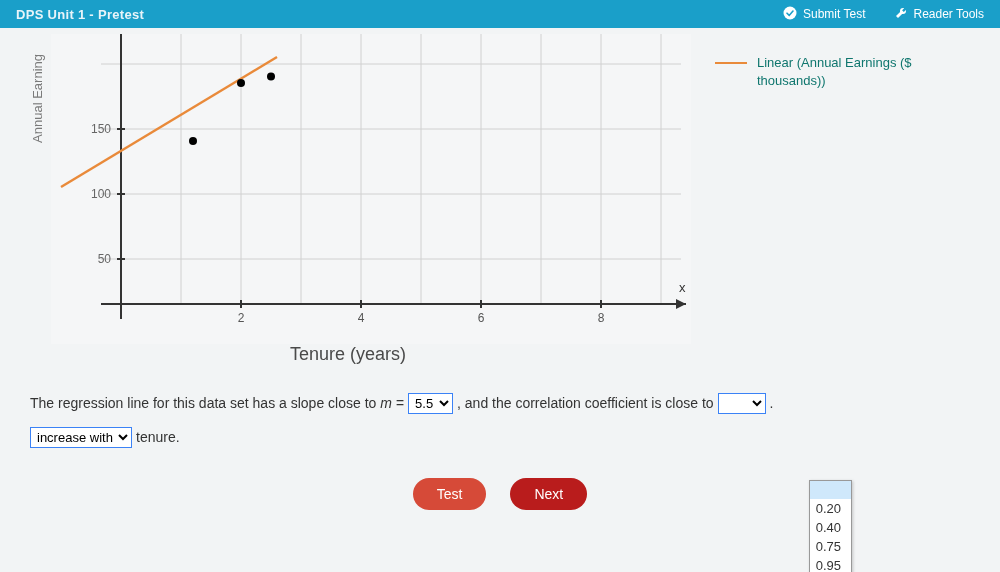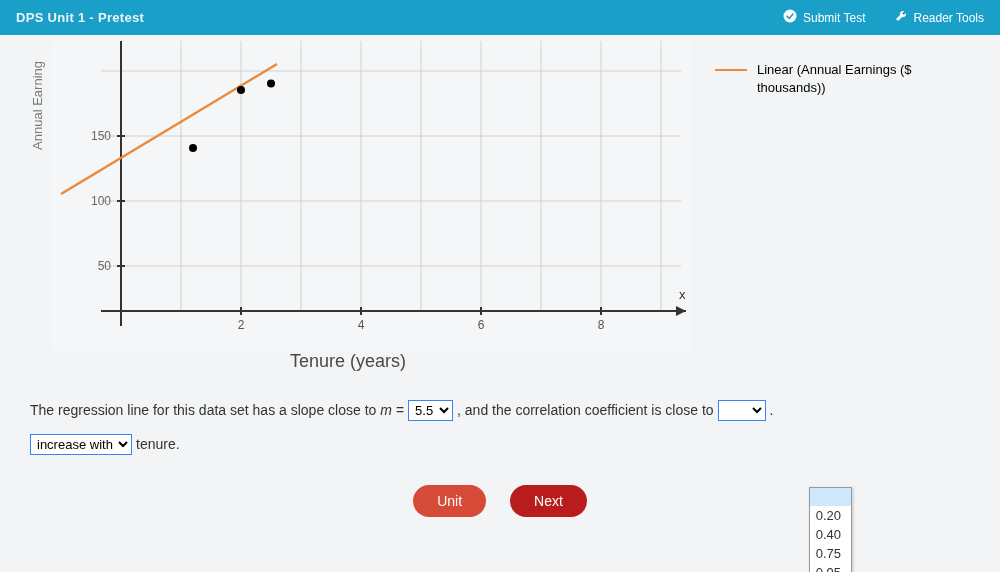--- a/index.html
+++ b/index.html
@@ -6,21 +6,21 @@
     body {
       font-family: Arial, Helvetica, sans-serif;
       background: #f2f4f5;
       width: 1000px;
       height: 572px;
       overflow: hidden;
       font-size: 13px;
       color: #333;
     }
     .topbar {
-      height: 35px;
+      height: 28px;
       background: #1a9fc9;
       color: #fff;
       display: flex;
       align-items: center;
       justify-content: space-between;
       padding: 0 16px;
     }
     .topbar-left {
       font-weight: 600;
       color: #e8f4f9;
@@ -72,21 +72,21 @@
       gap: 10px;
       margin-top: 20px;
     }
     .legend-line {
       width: 34px;
       height: 2px;
       background: #e98a3a;
       margin-top: 8px;
     }
     .legend-text {
-      color: #000000;
+      color: #0f766e;
       font-size: 13px;
       line-height: 1.35;
     }
     .xlabel {
       text-align: left;
       color: #4a4a4a;
       font-size: 18px;
       margin-left: 260px;
     }
     .question {
@@ -250,21 +250,21 @@
     </div>
     <div class="question-row">
       <select class="inline">
         <option>increase with</option>
       </select>
       <span>tenure.</span>
     </div>
   </div>
 
   <div class="btn-row">
-    <button class="pill reset">Unit</button>
+    <button class="pill reset">Test</button>
     <button class="pill next">Next</button>
   </div>
 
   <div class="dropdown-open">
     <div class="blankopt"></div>
     <div class="opt">0.20</div>
     <div class="opt">0.40</div>
     <div class="opt">0.75</div>
     <div class="opt">0.95</div>
   </div>

